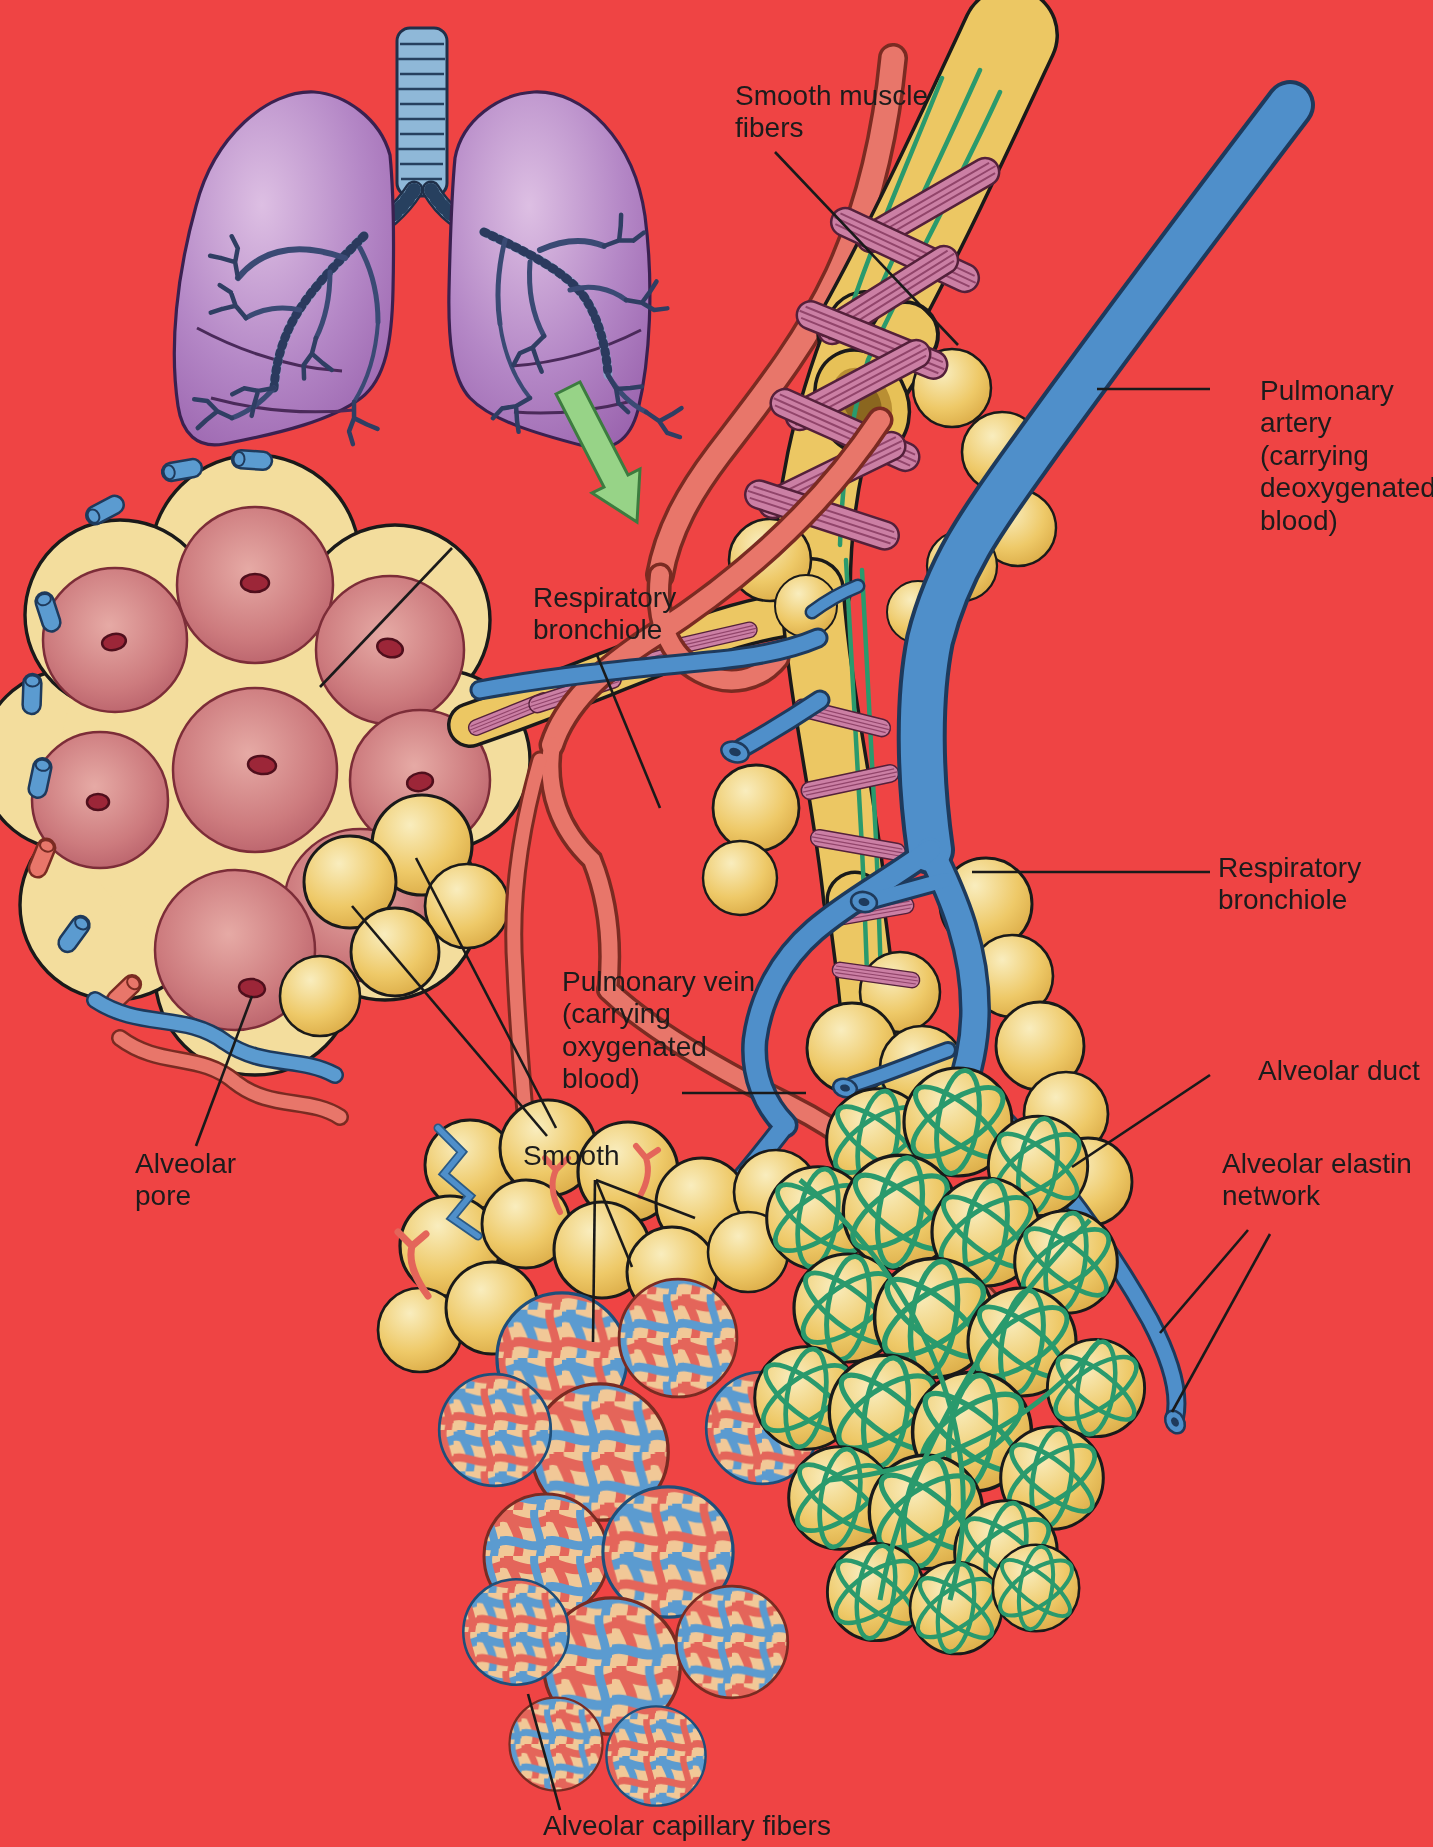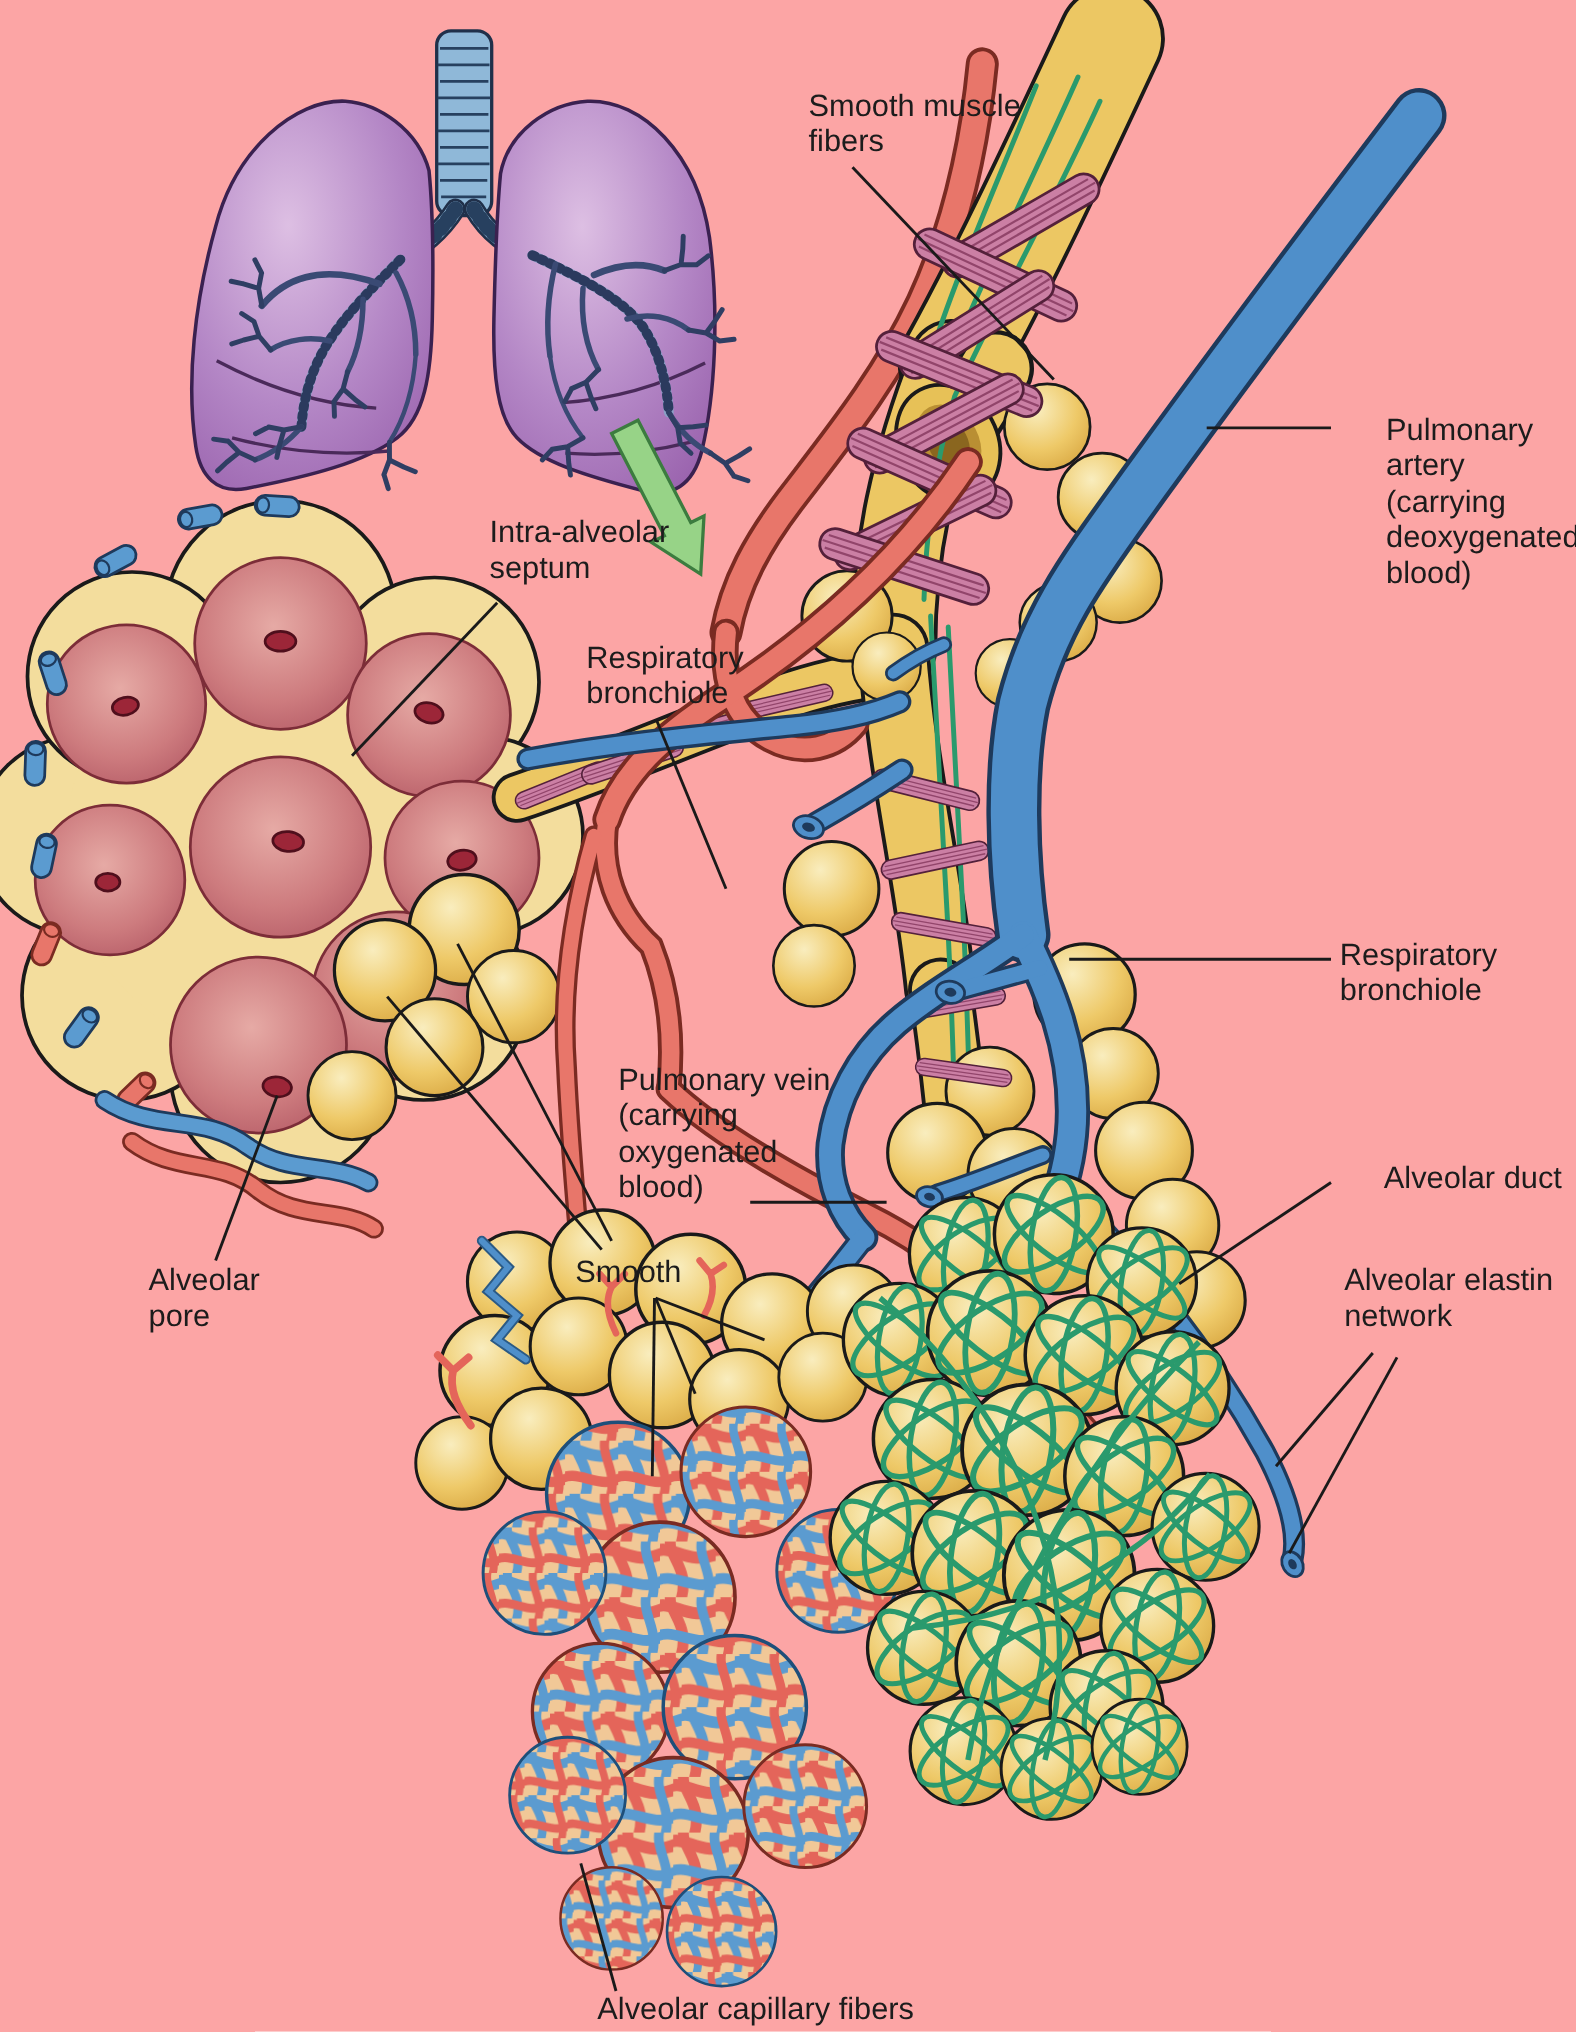--- a/index.html
+++ b/index.html
@@ -1,16 +1,16 @@
 <!DOCTYPE html>
 <html><head>
 <meta charset="utf-8">
 <style>
   html,body{margin:0;padding:0;background:#fff;}
-  #stage{position:relative;width:1433px;height:1847px;background:#fca5a5;overflow:hidden;
+  #stage{position:relative;width:1433px;height:1847px;background:#ef4444;overflow:hidden;
          font-family:"Liberation Sans", sans-serif;}
   #art{position:absolute;left:0;top:0;}
   .label{position:absolute;font-size:28px;line-height:1.16;color:#1c1c1c;
          white-space:pre-line;letter-spacing:0px;}
 </style>
 </head>
 <body>
 
 <div id="stage">
 
@@ -444,22 +444,20 @@
     <path d="M528,1694 L560,1810"></path>
   </g>
 </svg>
 
 <div class="label" style="left:735px;top:80px;">Smooth muscle
 fibers</div>
 <div class="label" style="left:1218px;top:375px;margin-left:42px;">Pulmonary
 artery (carrying
 deoxygenated
 blood)</div>
-<div class="label" style="left:445px;top:468px;">Intra-alveolar
-septum</div>
 <div class="label" style="left:533px;top:582px;">Respiratory
 bronchiole</div>
 <div class="label" style="left:1218px;top:852px;">Respiratory
 bronchiole</div>
 <div class="label" style="left:562px;top:966px;">Pulmonary vein
 (carrying
 oxygenated
 blood)</div>
 <div class="label" style="left:1222px;top:1055px;margin-left:36px;">Alveolar duct</div>
 <div class="label" style="left:1222px;top:1148px;">Alveolar elastin

